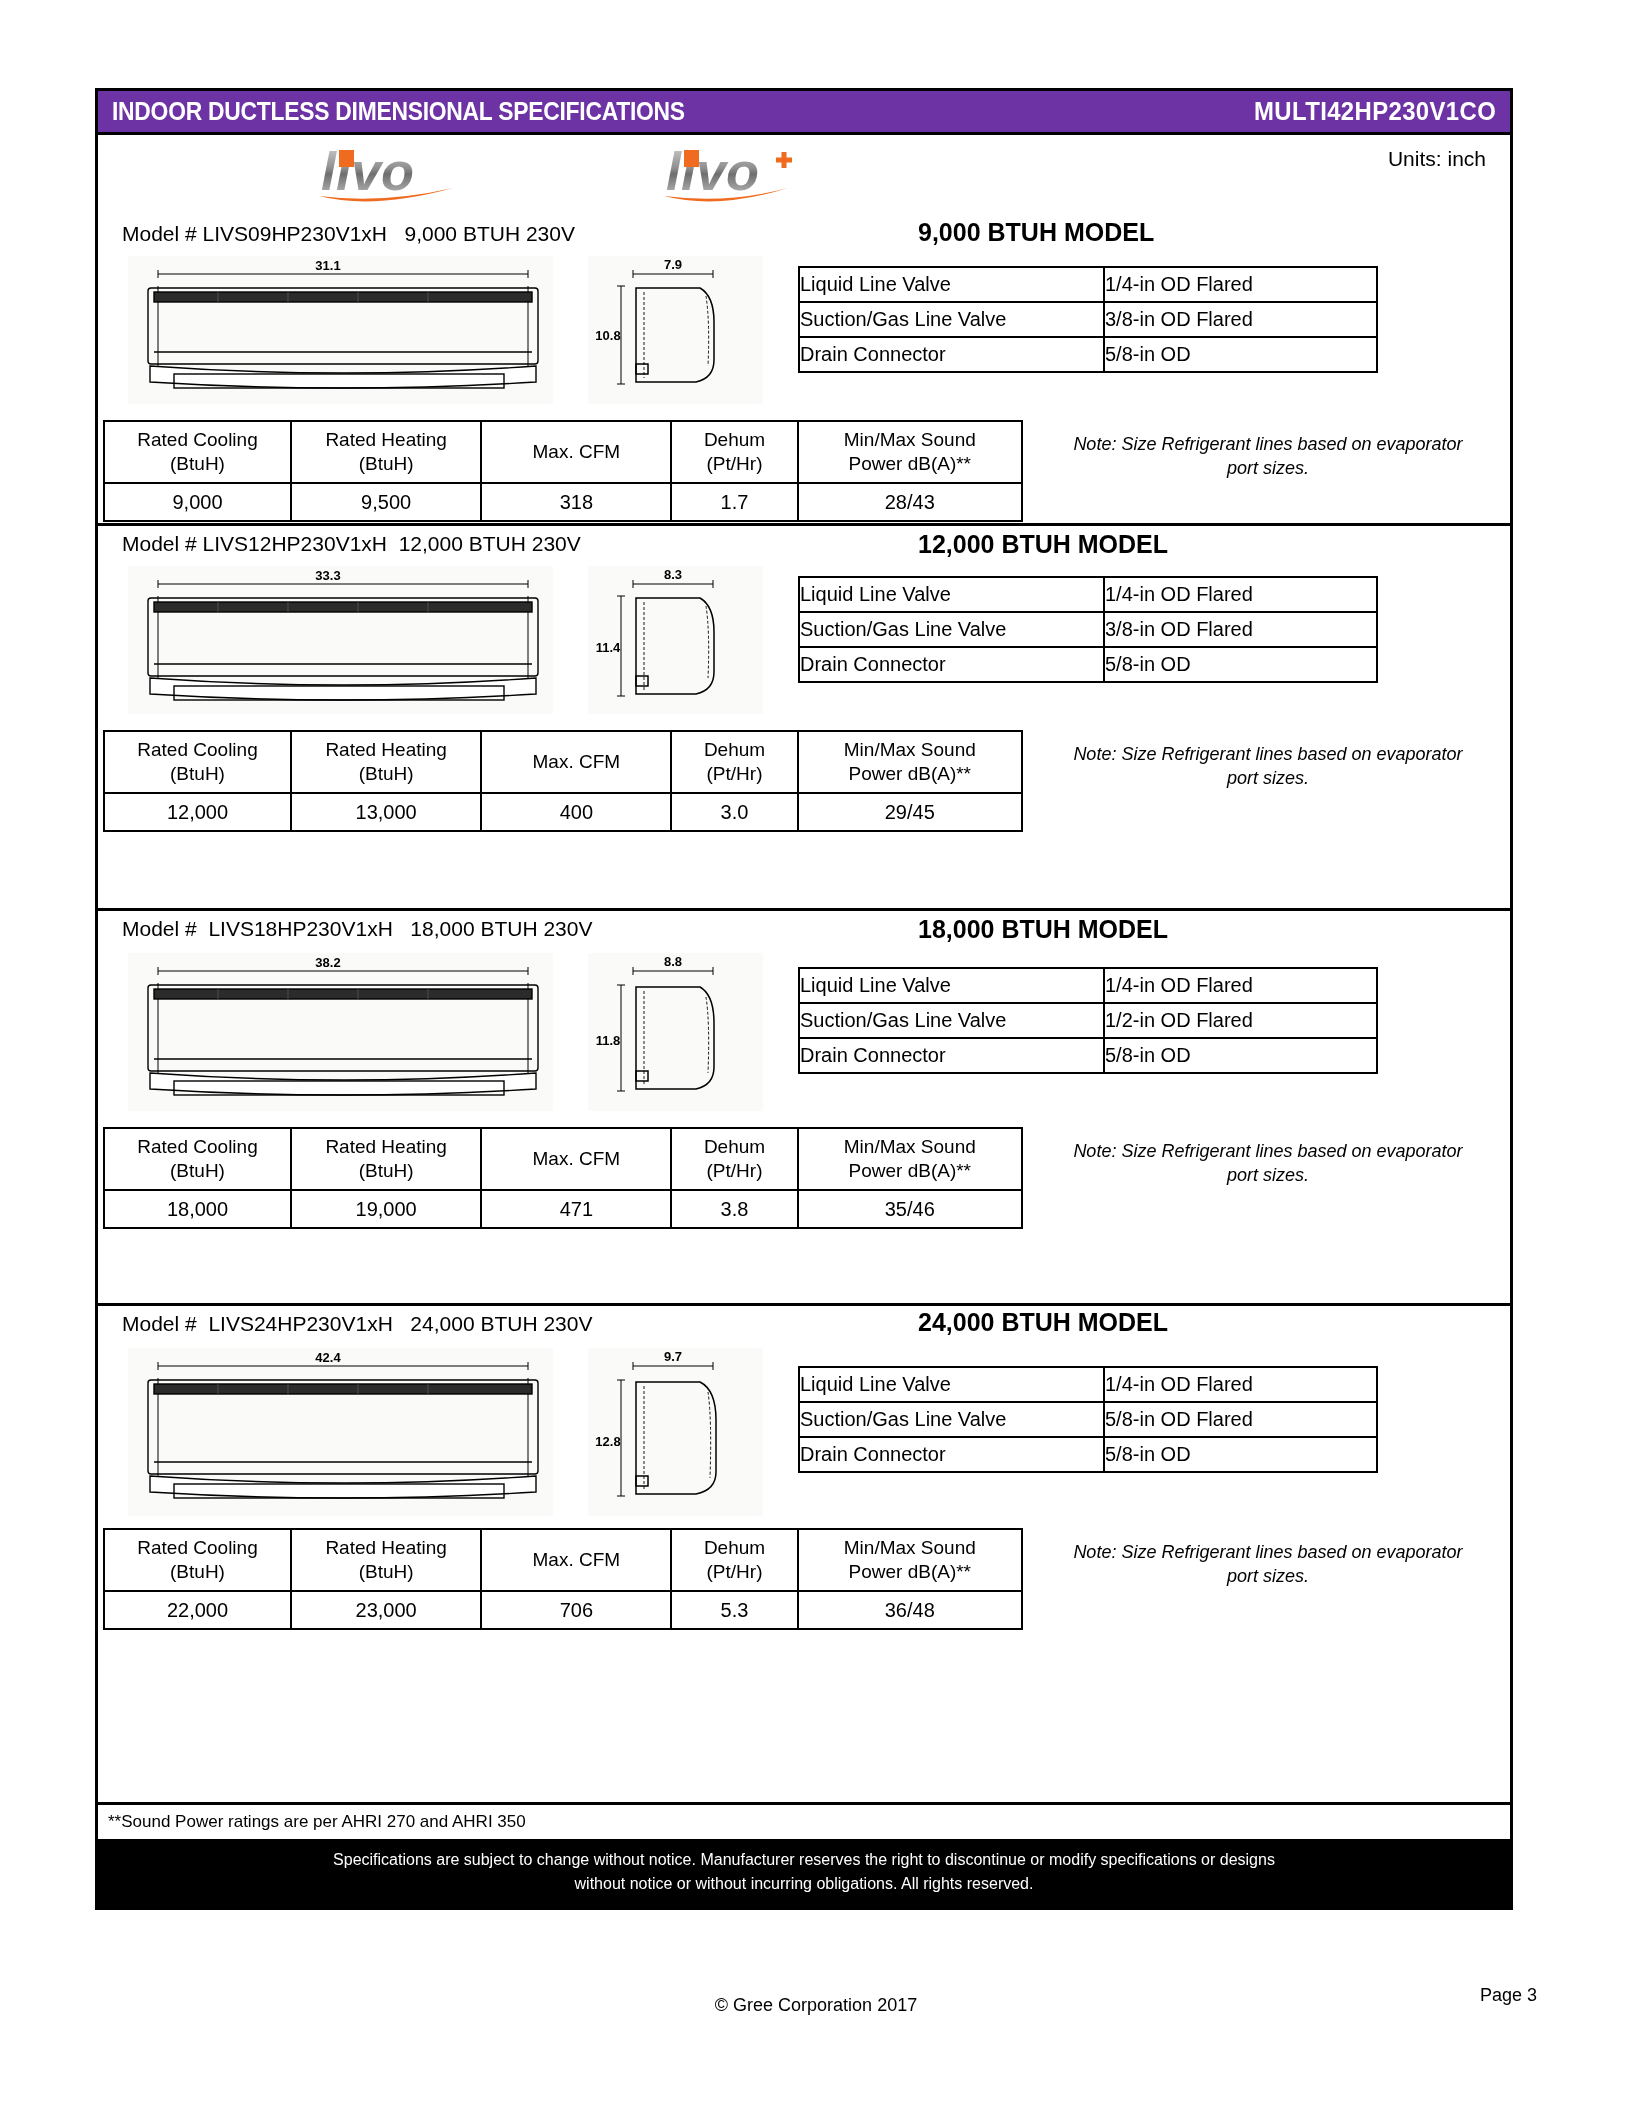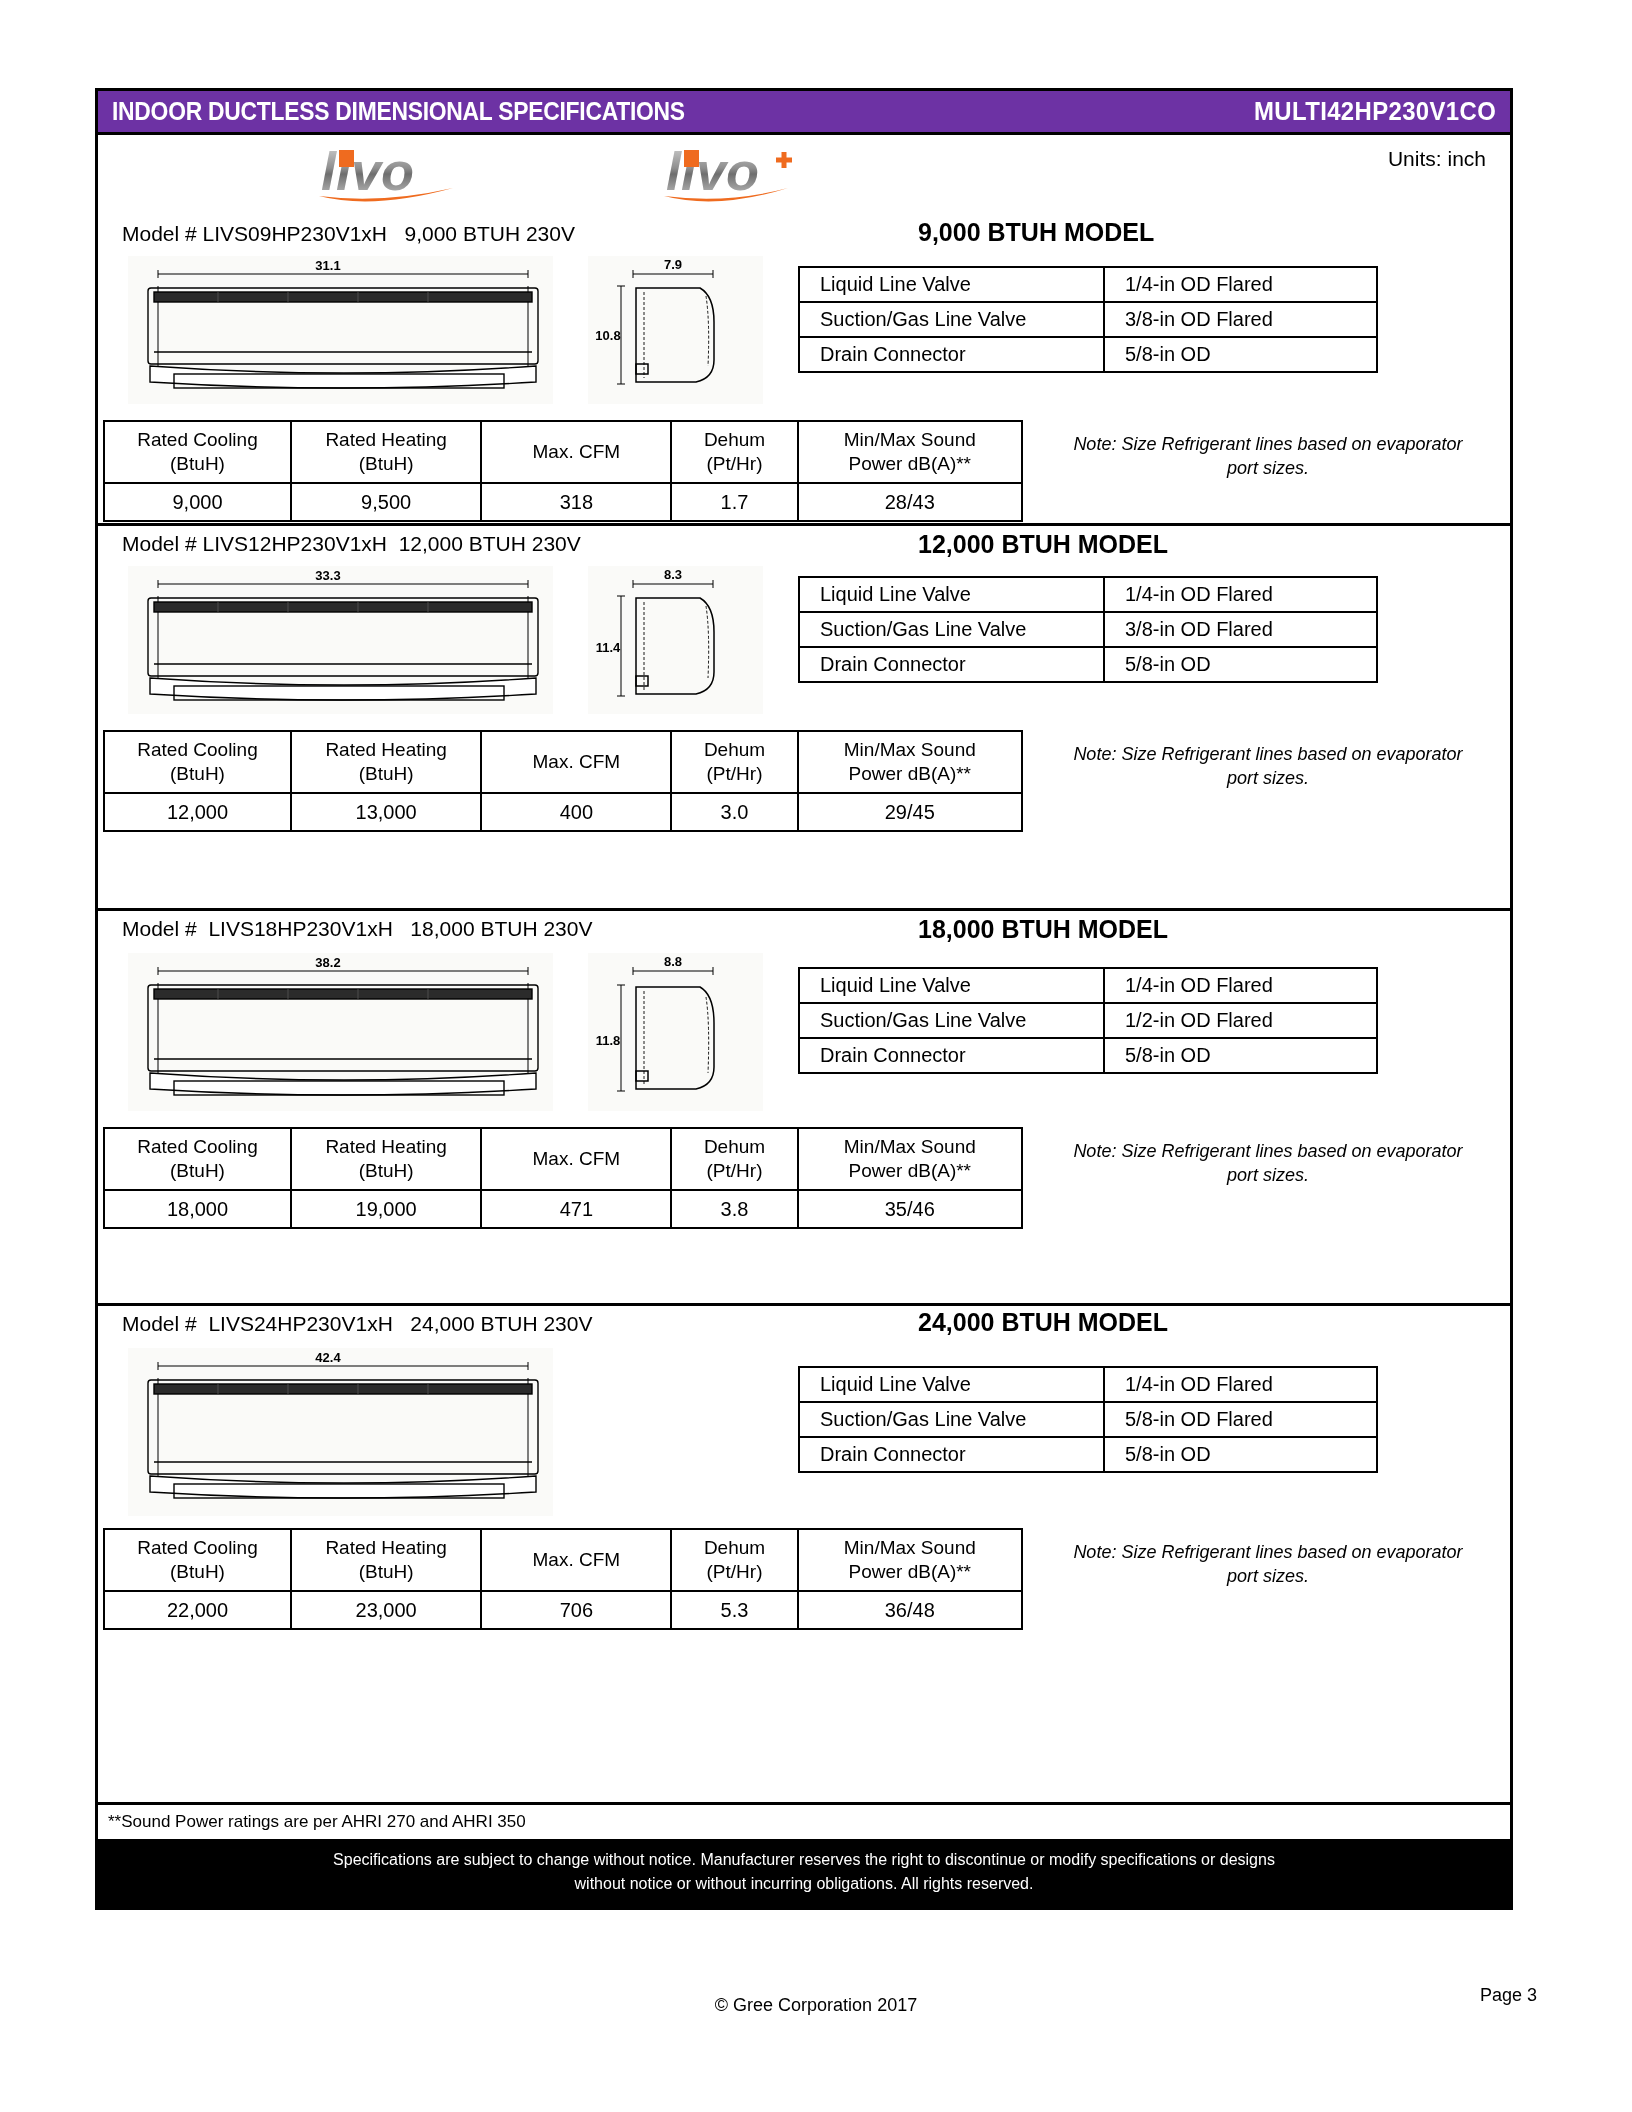--- a/index.html
+++ b/index.html
@@ -94,21 +94,21 @@
 
   
   .valve-table {
     position: absolute;
     width: 580px;
     border-collapse: collapse;
     font-size: 20px;
   }
   .valve-table td {
     border: 2px solid #000;
-    padding: 5px 20px;
+    padding: 5px 0;
     height: 33px;
   }
   .valve-table td.k { width: 305px; }
 
   
   .perf-wrap { position: relative; }
   .perf-table {
     border-collapse: collapse;
     width: 920px;
     margin-left: 5px;
@@ -563,20 +563,41 @@
               <rect x="46" y="136" width="330" height="14"></rect>
             </g>
             <g stroke="#555" stroke-width="0.8" fill="none">
               <line x1="90" y1="36" x2="90" y2="46"></line>
                 <line x1="160" y1="36" x2="160" y2="46"></line>
               <line x1="230" y1="36" x2="230" y2="46"></line>
                 <line x1="300" y1="36" x2="300" y2="46"></line>
             </g>
           </svg>
         </div>
+        <div class="draw-side" style="height:168px;">
+          <svg viewBox="0 0 175 168">
+            <rect x="0" y="0" width="175" height="168" fill="#fafaf8"></rect>
+            <g stroke="#000" fill="none" stroke-width="1">
+              <line x1="45" y1="18" x2="125" y2="18"></line>
+              <path d="M45 14 l0 8 M125 14 l0 8"></path>
+            </g>
+            <text x="85" y="13" font-size="13" font-weight="bold" text-anchor="middle" font-family="Liberation Sans, sans-serif">9.7</text>
+            <g stroke="#000" fill="none" stroke-width="1">
+              <line x1="33" y1="32" x2="33" y2="148"></line>
+              <path d="M29 32 l8 0 M29 148 l8 0"></path>
+            </g>
+            <text x="20" y="98" font-size="13" font-weight="bold" text-anchor="middle" font-family="Liberation Sans, sans-serif">12.8</text>
+            <g stroke="#000" fill="none" stroke-width="1.5">
+              <path d="M48 34 L112 34 Q128 42 128 72 L128 124 Q128 142 108 146 L48 146 Z"></path>
+              <path d="M56 38 L56 142" stroke-width="0.9" stroke-dasharray="3,2"></path>
+              <path d="M120 44 Q124 72 122 130" stroke-width="0.9" stroke-dasharray="3,2"></path>
+              <rect x="48" y="128" width="12" height="10"></rect>
+            </g>
+          </svg>
+        </div>
 
         <table class="valve-table" style="left:700px;top:18px;">
           <tbody>
               <tr>
             <td class="k">Liquid Line Valve</td>
             <td>1/4-in OD Flared</td>
           </tr>
           <tr>
             <td class="k">Suction/Gas Line Valve</td>
             <td>5/8-in OD Flared</td>

